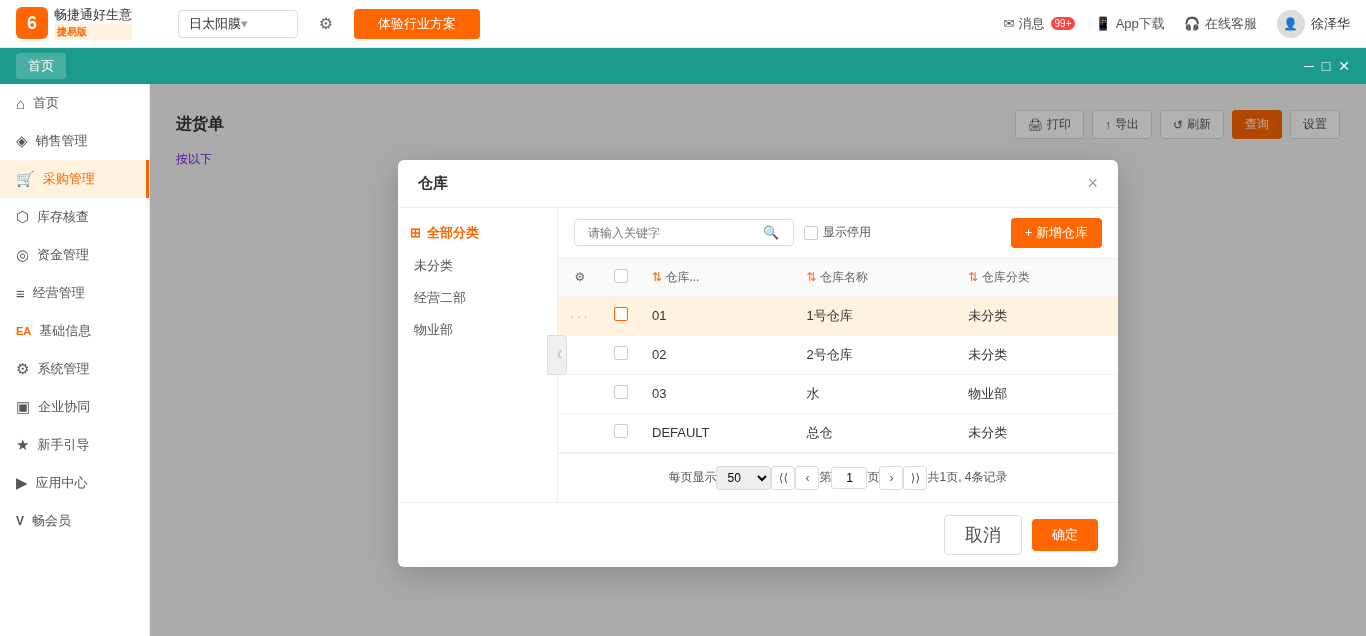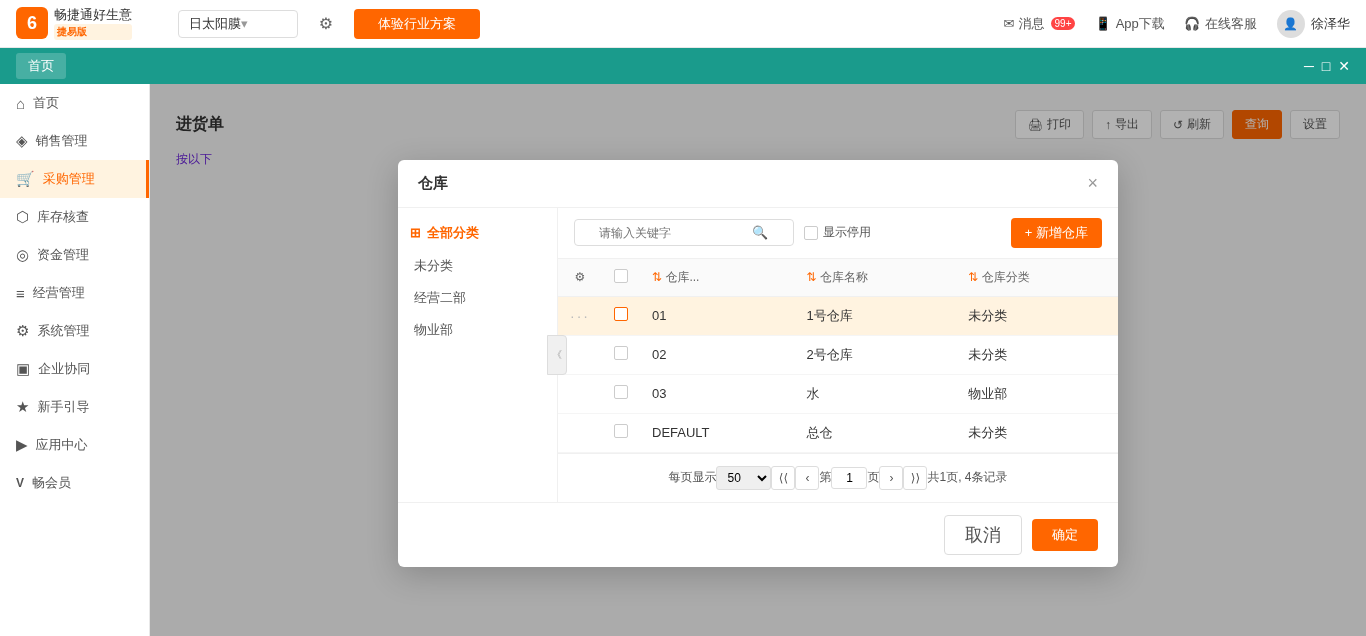--- a/index.html
+++ b/index.html
@@ -199,21 +199,21 @@
     }
 
     .table-toolbar {
       display: flex; align-items: center; gap: 10px;
       padding: 10px 16px;
       flex-shrink: 0;
     }
     .search-box {
       display: flex; align-items: center;
       border: 1px solid #ddd; border-radius: 4px;
-      padding: 5px 24px; gap: 6px; flex: 1; max-width: 220px;
+      padding: 5px 13px; gap: 6px; flex: 1; max-width: 220px;
     }
     .search-box input {
       border: none; outline: none; font-size: 12px; color: #999; width: 100%;
     }
     .search-icon { color: #bbb; cursor: pointer; }
     .show-disabled {
       display: flex; align-items: center; gap: 5px;
       font-size: 12px; color: #555; cursor: pointer;
     }
     .checkbox-custom {
@@ -384,20 +384,24 @@
       <span class="sidebar-icon">⬡</span>
       <span>库存核查</span>
     </div>
     <div class="sidebar-item">
       <span class="sidebar-icon">◎</span>
       <span>资金管理</span>
     </div>
     <div class="sidebar-item">
       <span class="sidebar-icon">≡</span>
       <span>经营管理</span>
+    </div>
+    <div class="sidebar-item">
+      <span class="sidebar-icon" style="font-size:11px;font-weight:bold;color:#ff6600;">EA</span>
+      <span>基础信息</span>
     </div>
     <div class="sidebar-item">
       <span class="sidebar-icon">⚙</span>
       <span>系统管理</span>
     </div>
     <div class="sidebar-item">
       <span class="sidebar-icon">▣</span>
       <span>企业协同</span>
     </div>
     <div class="sidebar-item">

